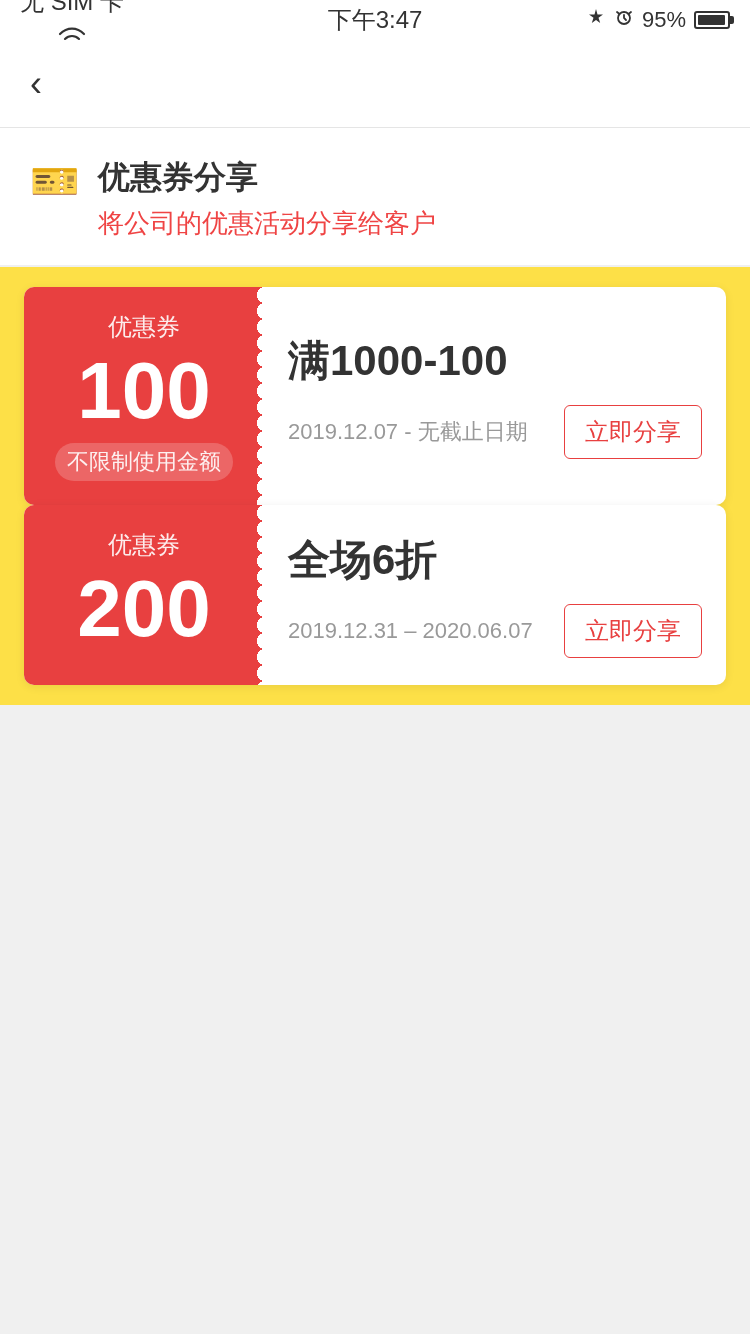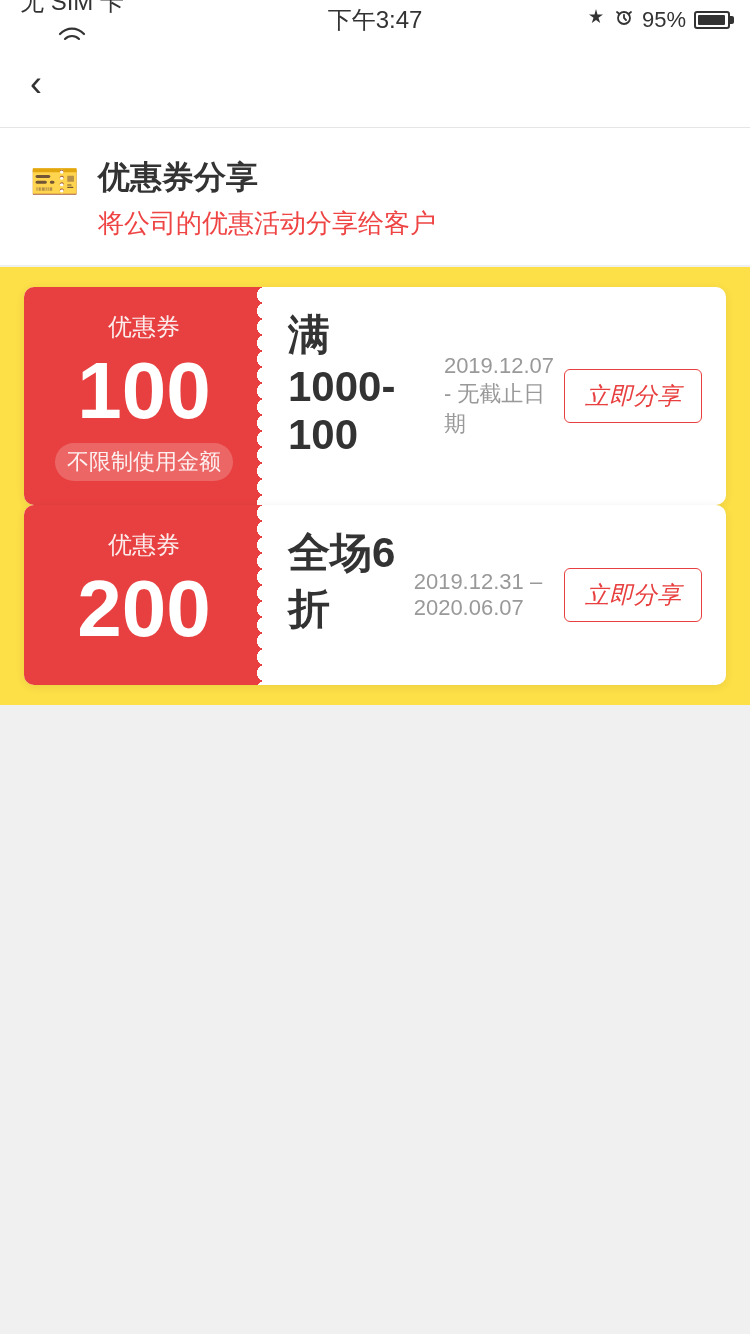--- a/index.html
+++ b/index.html
@@ -198,20 +198,21 @@
       padding: 4px 12px;
       border-radius: 20px;
       text-align: center;
     }
 
     
     .coupon-right {
       flex: 1;
       padding: 20px 24px;
       display: flex;
+      flex-direction: column;
       justify-content: center;
       gap: 16px;
     }
     .coupon-title {
       font-size: 42px;
       font-weight: 600;
       color: #333;
     }
     .coupon-meta {
       display: flex;
@@ -227,21 +228,20 @@
     .share-btn {
       border: 1.5px solid #e84040;
       color: #e84040;
       background: transparent;
       border-radius: 6px;
       padding: 10px 20px;
       font-size: 24px;
       cursor: pointer;
       white-space: nowrap;
       flex-shrink: 0;
-      font-style: italic;
     }
   </style>
 </head>
 <body>
 
 <div class="status-bar">
   <div class="status-left">
     <span>无 SIM 卡</span>
     <span>
       <svg width="30" height="22" viewBox="0 0 30 22" fill="none">

